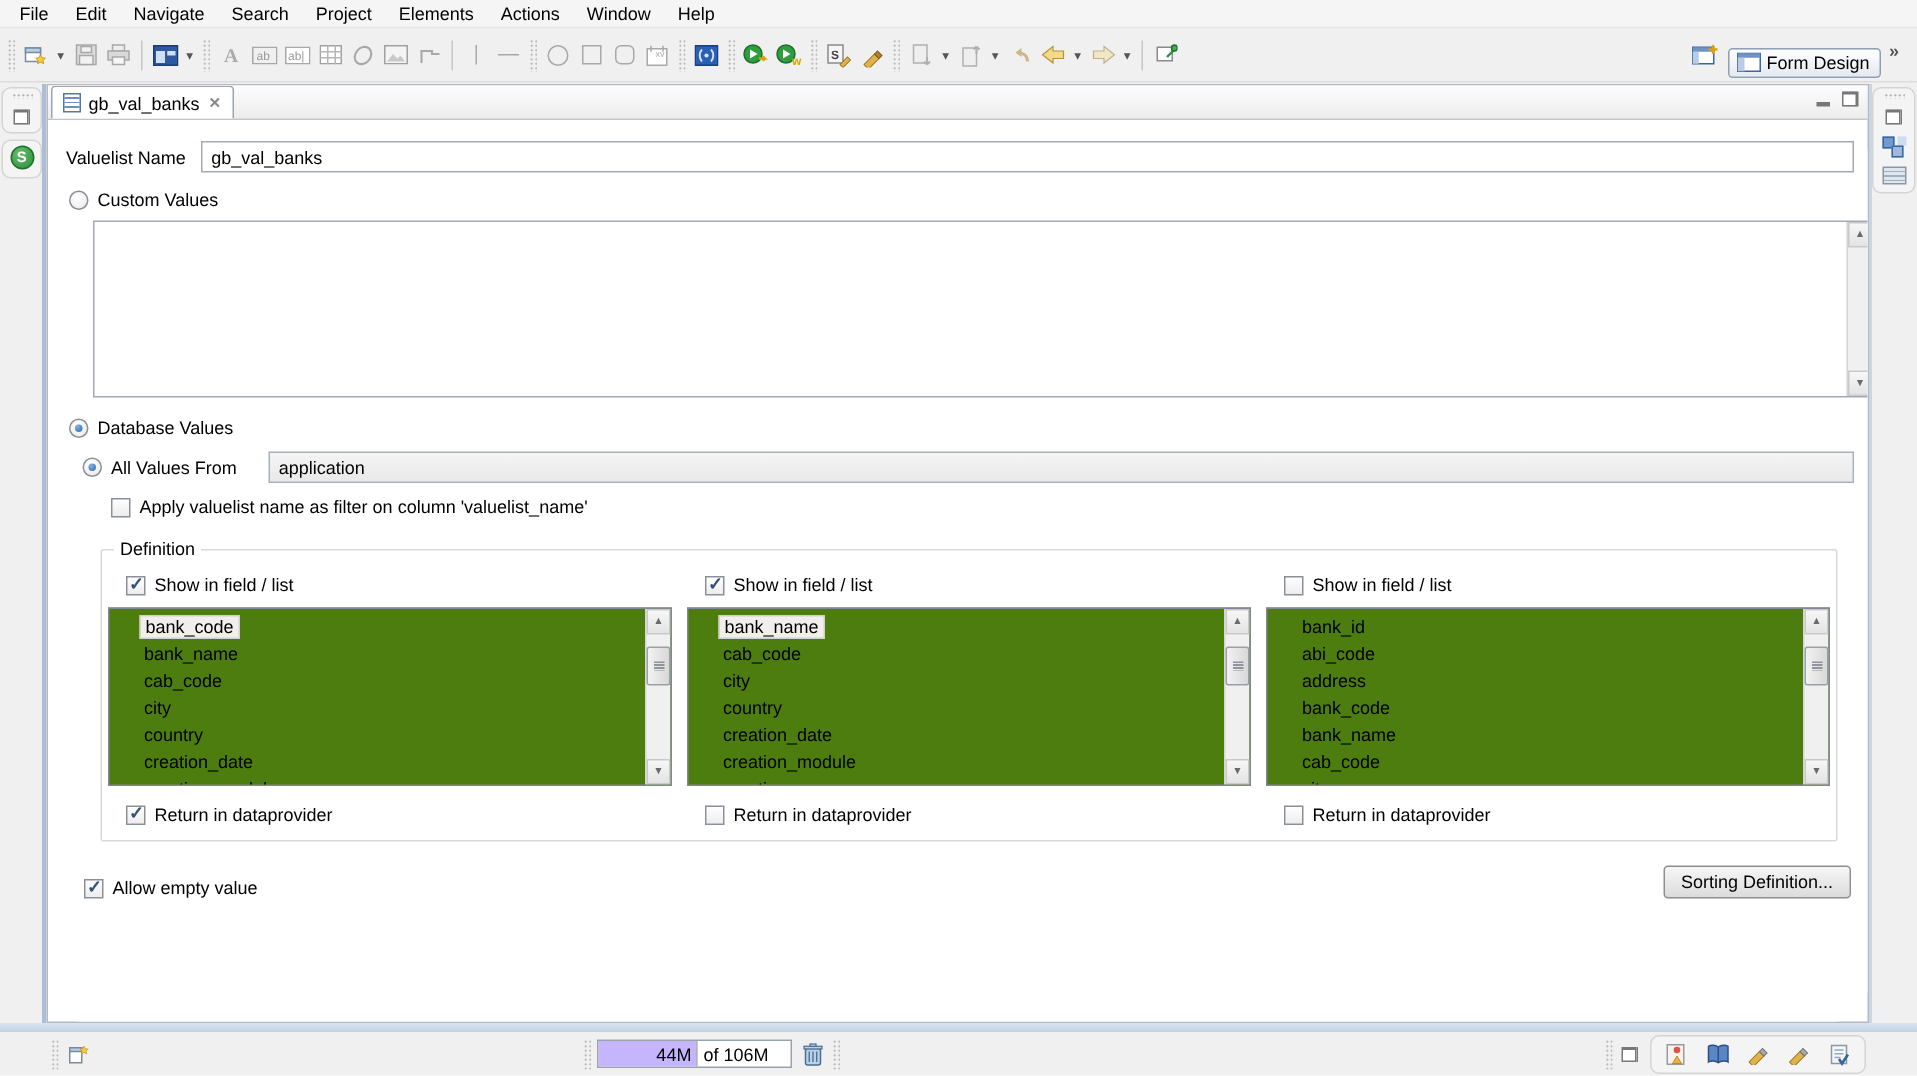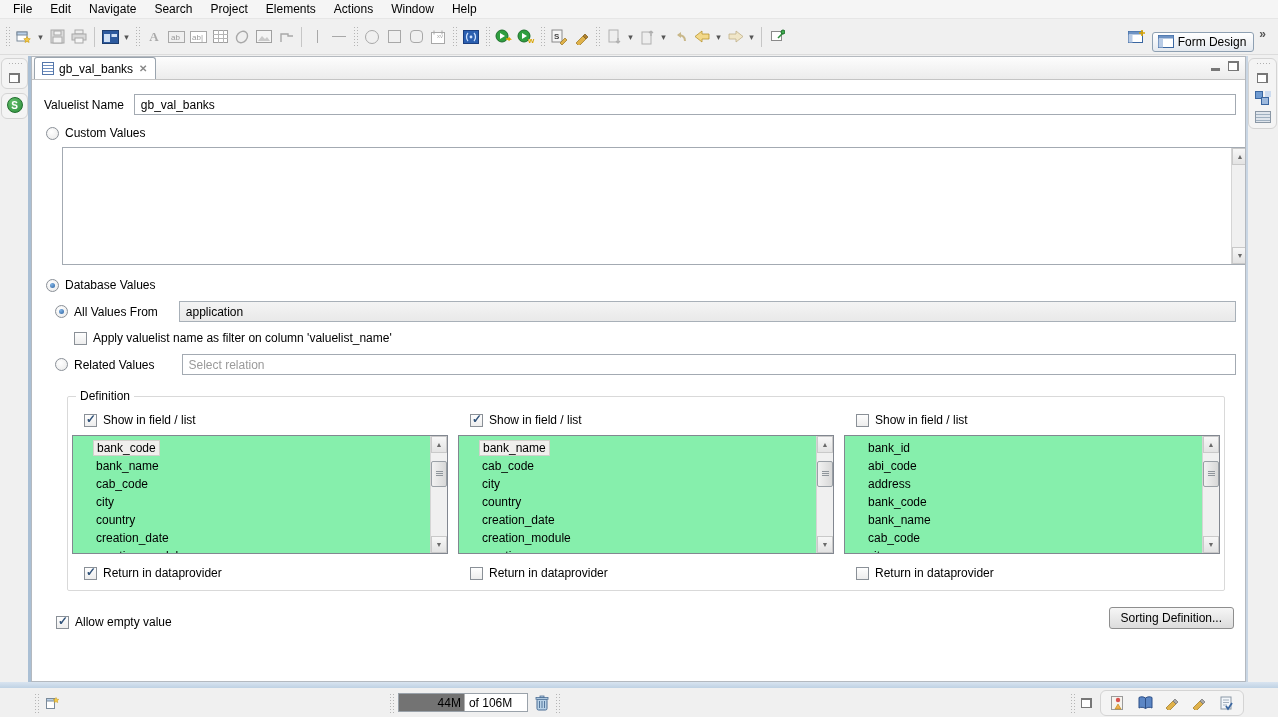--- a/index.html
+++ b/index.html
@@ -76,38 +76,38 @@
   .sb-btn { height:17px; display:flex; align-items:center; justify-content:center; font-size:7px; color:#6a6a6a; background:linear-gradient(#f7f7f7,#e3e3e3); border:1px solid #c9c9c9; }
   .sb-track { flex:1; position:relative; }
   .sb-thumb { position:absolute; left:0; right:0; top:8px; height:26px; background:linear-gradient(90deg,#f2f2f2,#d8d8d8); border:1px solid #9aa0a6; border-radius:2px; display:flex; align-items:center; justify-content:center; }
   .sb-grip { width:7px; height:6px; background:repeating-linear-gradient(#8f959b 0 1px, transparent 1px 2px); }
 
   .defset { margin:14px 11px 0 23px; border:1px solid #d9d9d9; border-radius:2px; padding:6px 4px 10px 4px; position:relative; }
   .defset legend { padding:0 4px; margin-left:4px; }
   .defcols { display:flex; gap:10px; }
   .defcol { flex:1; min-width:0; }
   .defcol .showrow { display:flex; align-items:center; gap:6px; margin:4px 0 8px 12px; }
-  .listbox { height:119px; border:1px solid #828790; background:#86efac; display:flex; overflow:hidden; }
+  .listbox { height:119px; border:1px solid #828790; background:#4d7c0f; display:flex; overflow:hidden; }
   .list-items { flex:1; padding-top:3px; overflow:hidden; }
   .li { height:18px; line-height:18px; padding-left:20px; white-space:nowrap; }
   .li span { padding:0 3px; }
   .li.sel span { background:#f0efed; border:1px solid #d2d0cc; }
   .returnrow { display:flex; align-items:center; gap:6px; margin:12px 0 0 12px; }
   .seprow { display:flex; align-items:center; gap:8px; margin:14px 0 0 4px; }
   .sep-input { width:50px; text-align:left; padding-left:10px; }
 
   .bottomrow { display:flex; align-items:flex-end; justify-content:space-between; margin:16px 0 0 12px; padding-right:2px; }
   .allow-row { display:flex; align-items:center; gap:6px; }
   .w7btn { font-family:"Liberation Sans",sans-serif; font-size:12px; padding:3px 11px; border:1px solid #8e8e8e; border-radius:3px; background:linear-gradient(#f6f6f6,#dcdcdc); }
 
   
   .statusbar { position:absolute; left:0; right:0; bottom:0; height:29px; background:#f0f0f0; display:flex; align-items:center; }
   .sb-grip-v { width:5px; height:20px; margin:0 4px; background-image:radial-gradient(#b5b5b5 28%, transparent 30%); background-size:3px 3px; }
   .heap { width:130px; height:19px; border:1px solid #9aa2aa; display:flex; font-size:12px; background:#fff; }
-  .heap-used { width:66px; background:#737373; border-right:1px solid #b3b3b3; display:flex; align-items:center; justify-content:flex-end; padding-right:3px; }
+  .heap-used { width:66px; background:#c4b5fd; border-right:1px solid #b3b3b3; display:flex; align-items:center; justify-content:flex-end; padding-right:3px; }
   .heap-rest { flex:1; display:flex; align-items:center; padding-left:4px; }
   .sb-right-box { display:flex; align-items:center; gap:9px; border:1px solid #d4d4d4; border-radius:6px; padding:3px 8px; background:#f4f4f4; }
   .sb-icon { width:18px; height:18px; display:flex; align-items:center; justify-content:center; }
 
   svg { display:block; }
 </style>
 </head>
 <body>
 
 <div class="menubar">
@@ -395,25 +395,20 @@
         <div class="combo-flat" style="flex:1; margin-left:15px;text-align:right;">
           <span>application</span>
         </div>
       </div>
 
       <div class="frow" style="gap:6px; margin:9px 0 0 30px;">
         <span class="cb"></span>
         <span class="lbl">Apply valuelist name as filter on column 'valuelist_name'</span>
       </div>
 
-      <div class="frow" style="gap:6px; margin:9px 0 0 11px;">
-        <span class="rb"></span>
-        <span class="lbl">Related Values</span>
-        <input class="tinput" style="flex: 1 1 0%; margin-left: 21px;" placeholder="Select relation">
-      </div>
 
       <fieldset class="defset">
         <legend>Definition</legend>
         <div class="defcols">
 
           <div class="defcol">
             <div class="showrow">
               <span class="cb checked"></span>
               <span class="lbl">Show in field / list</span>
             </div>

